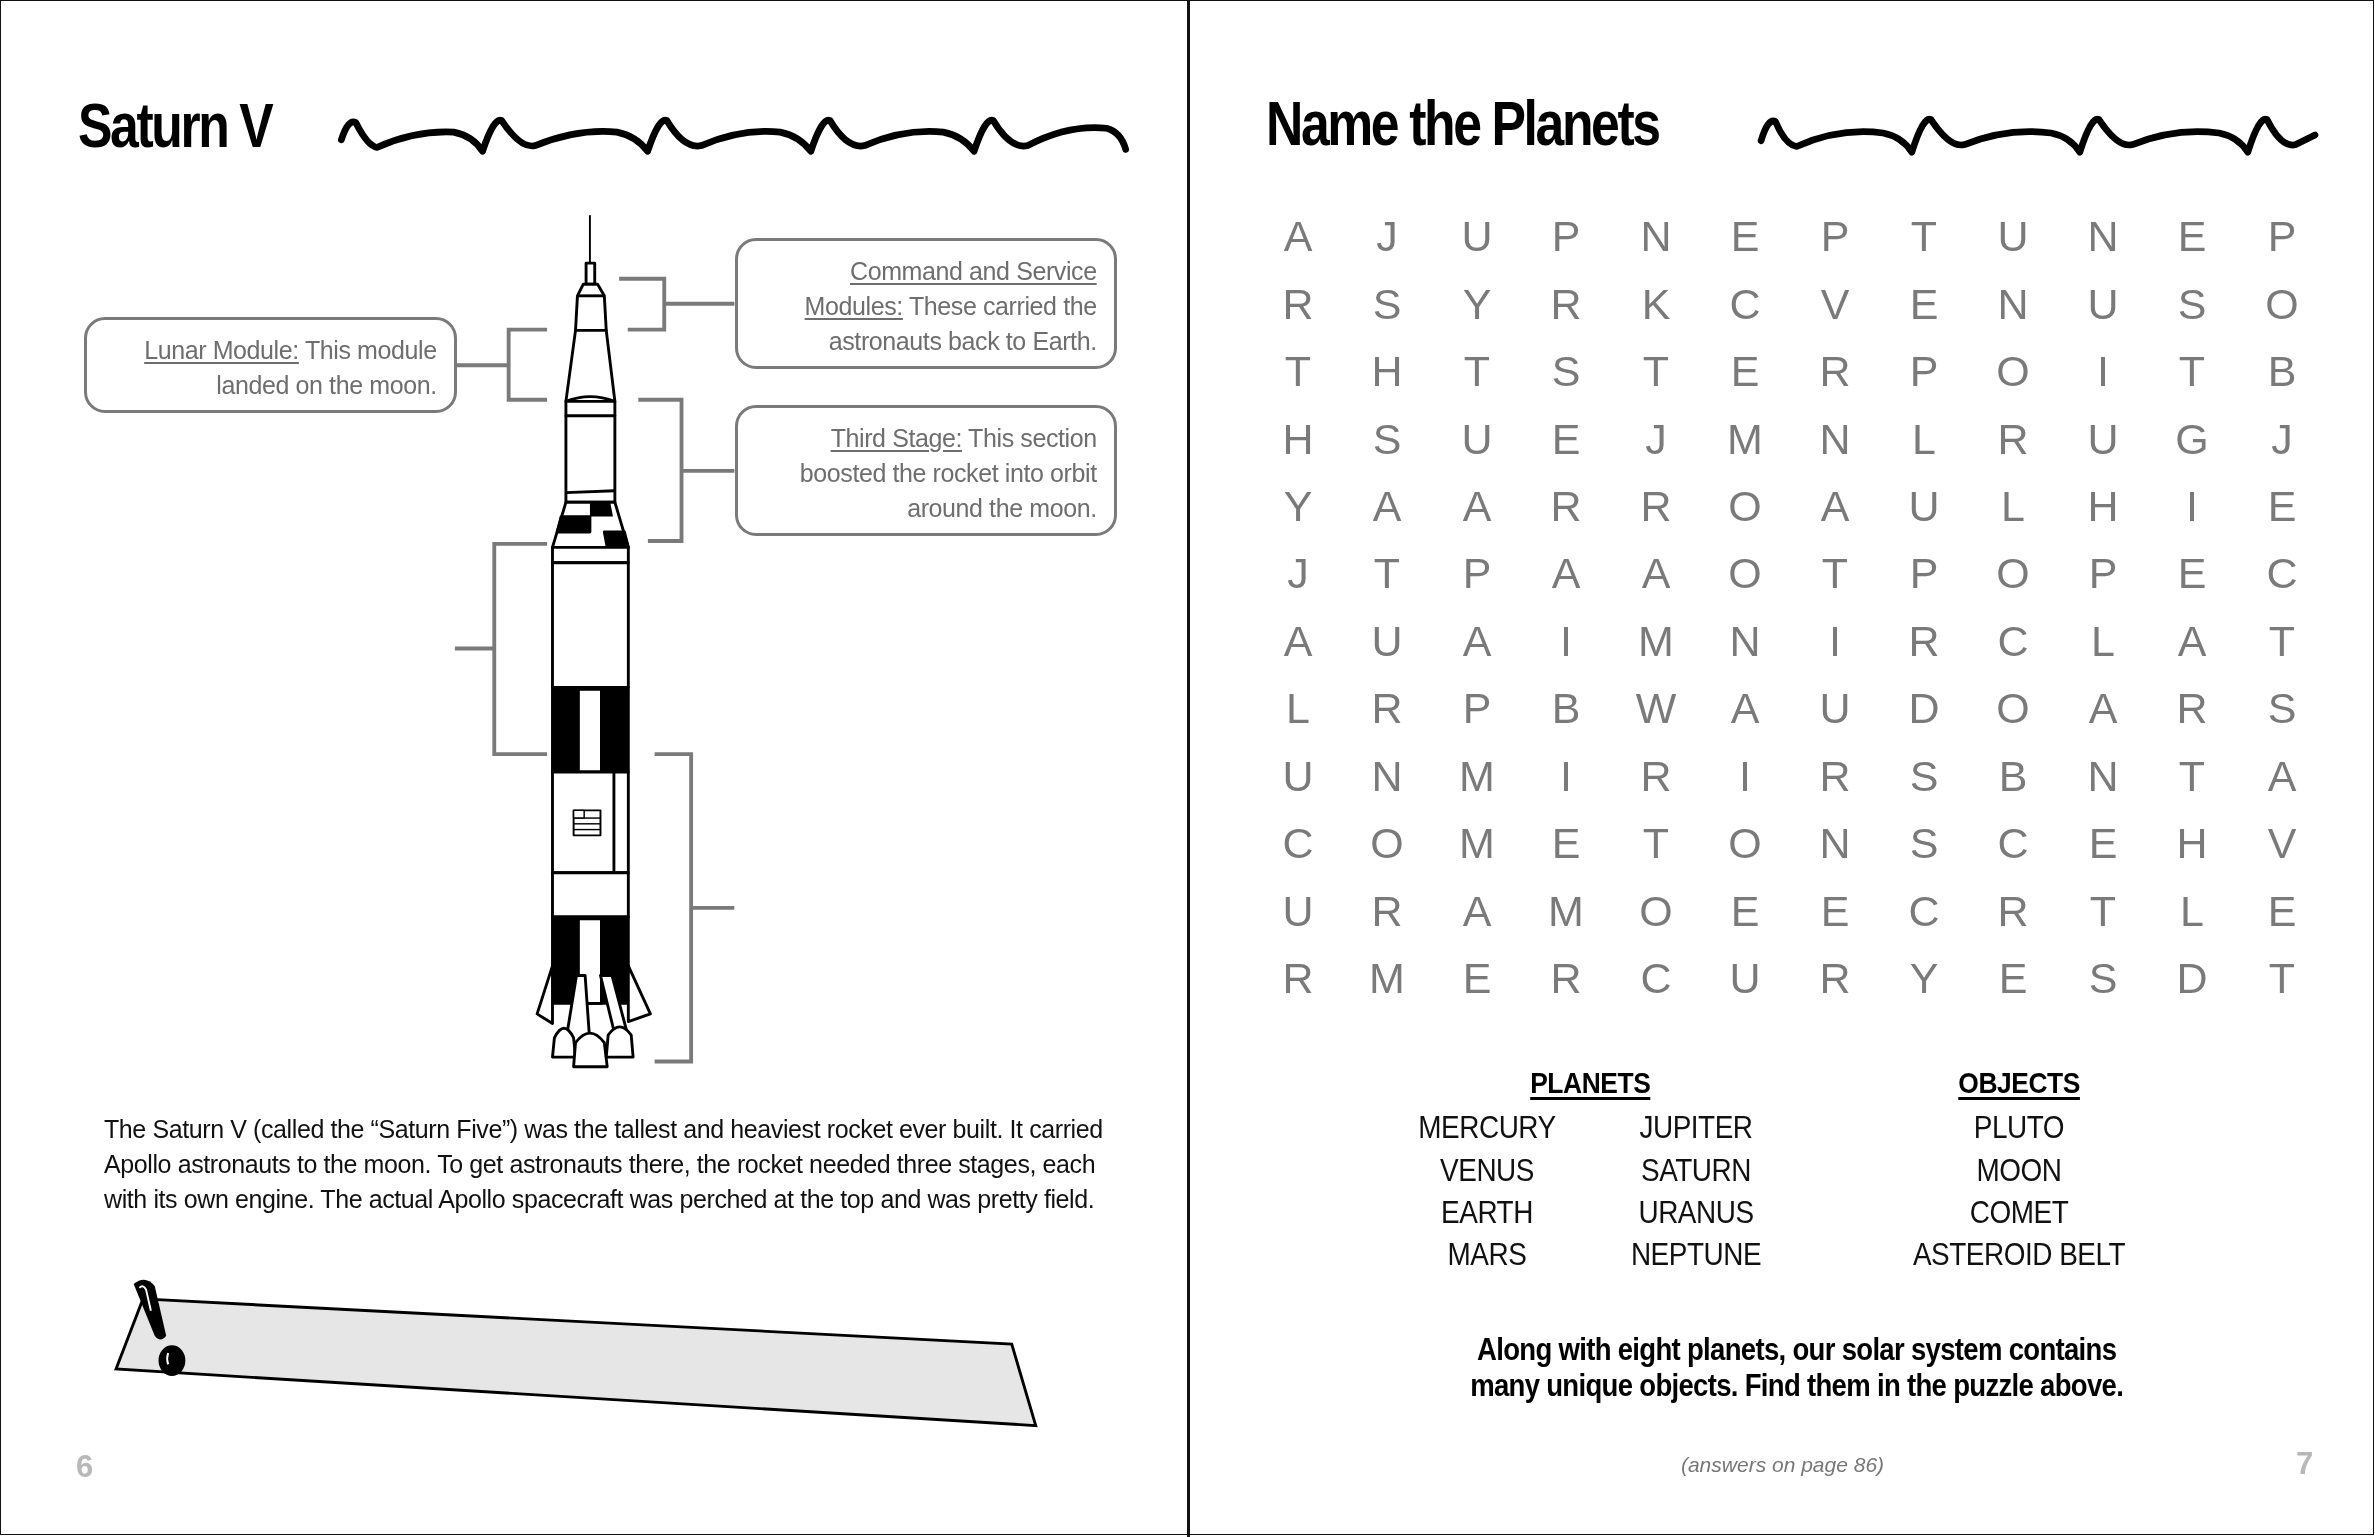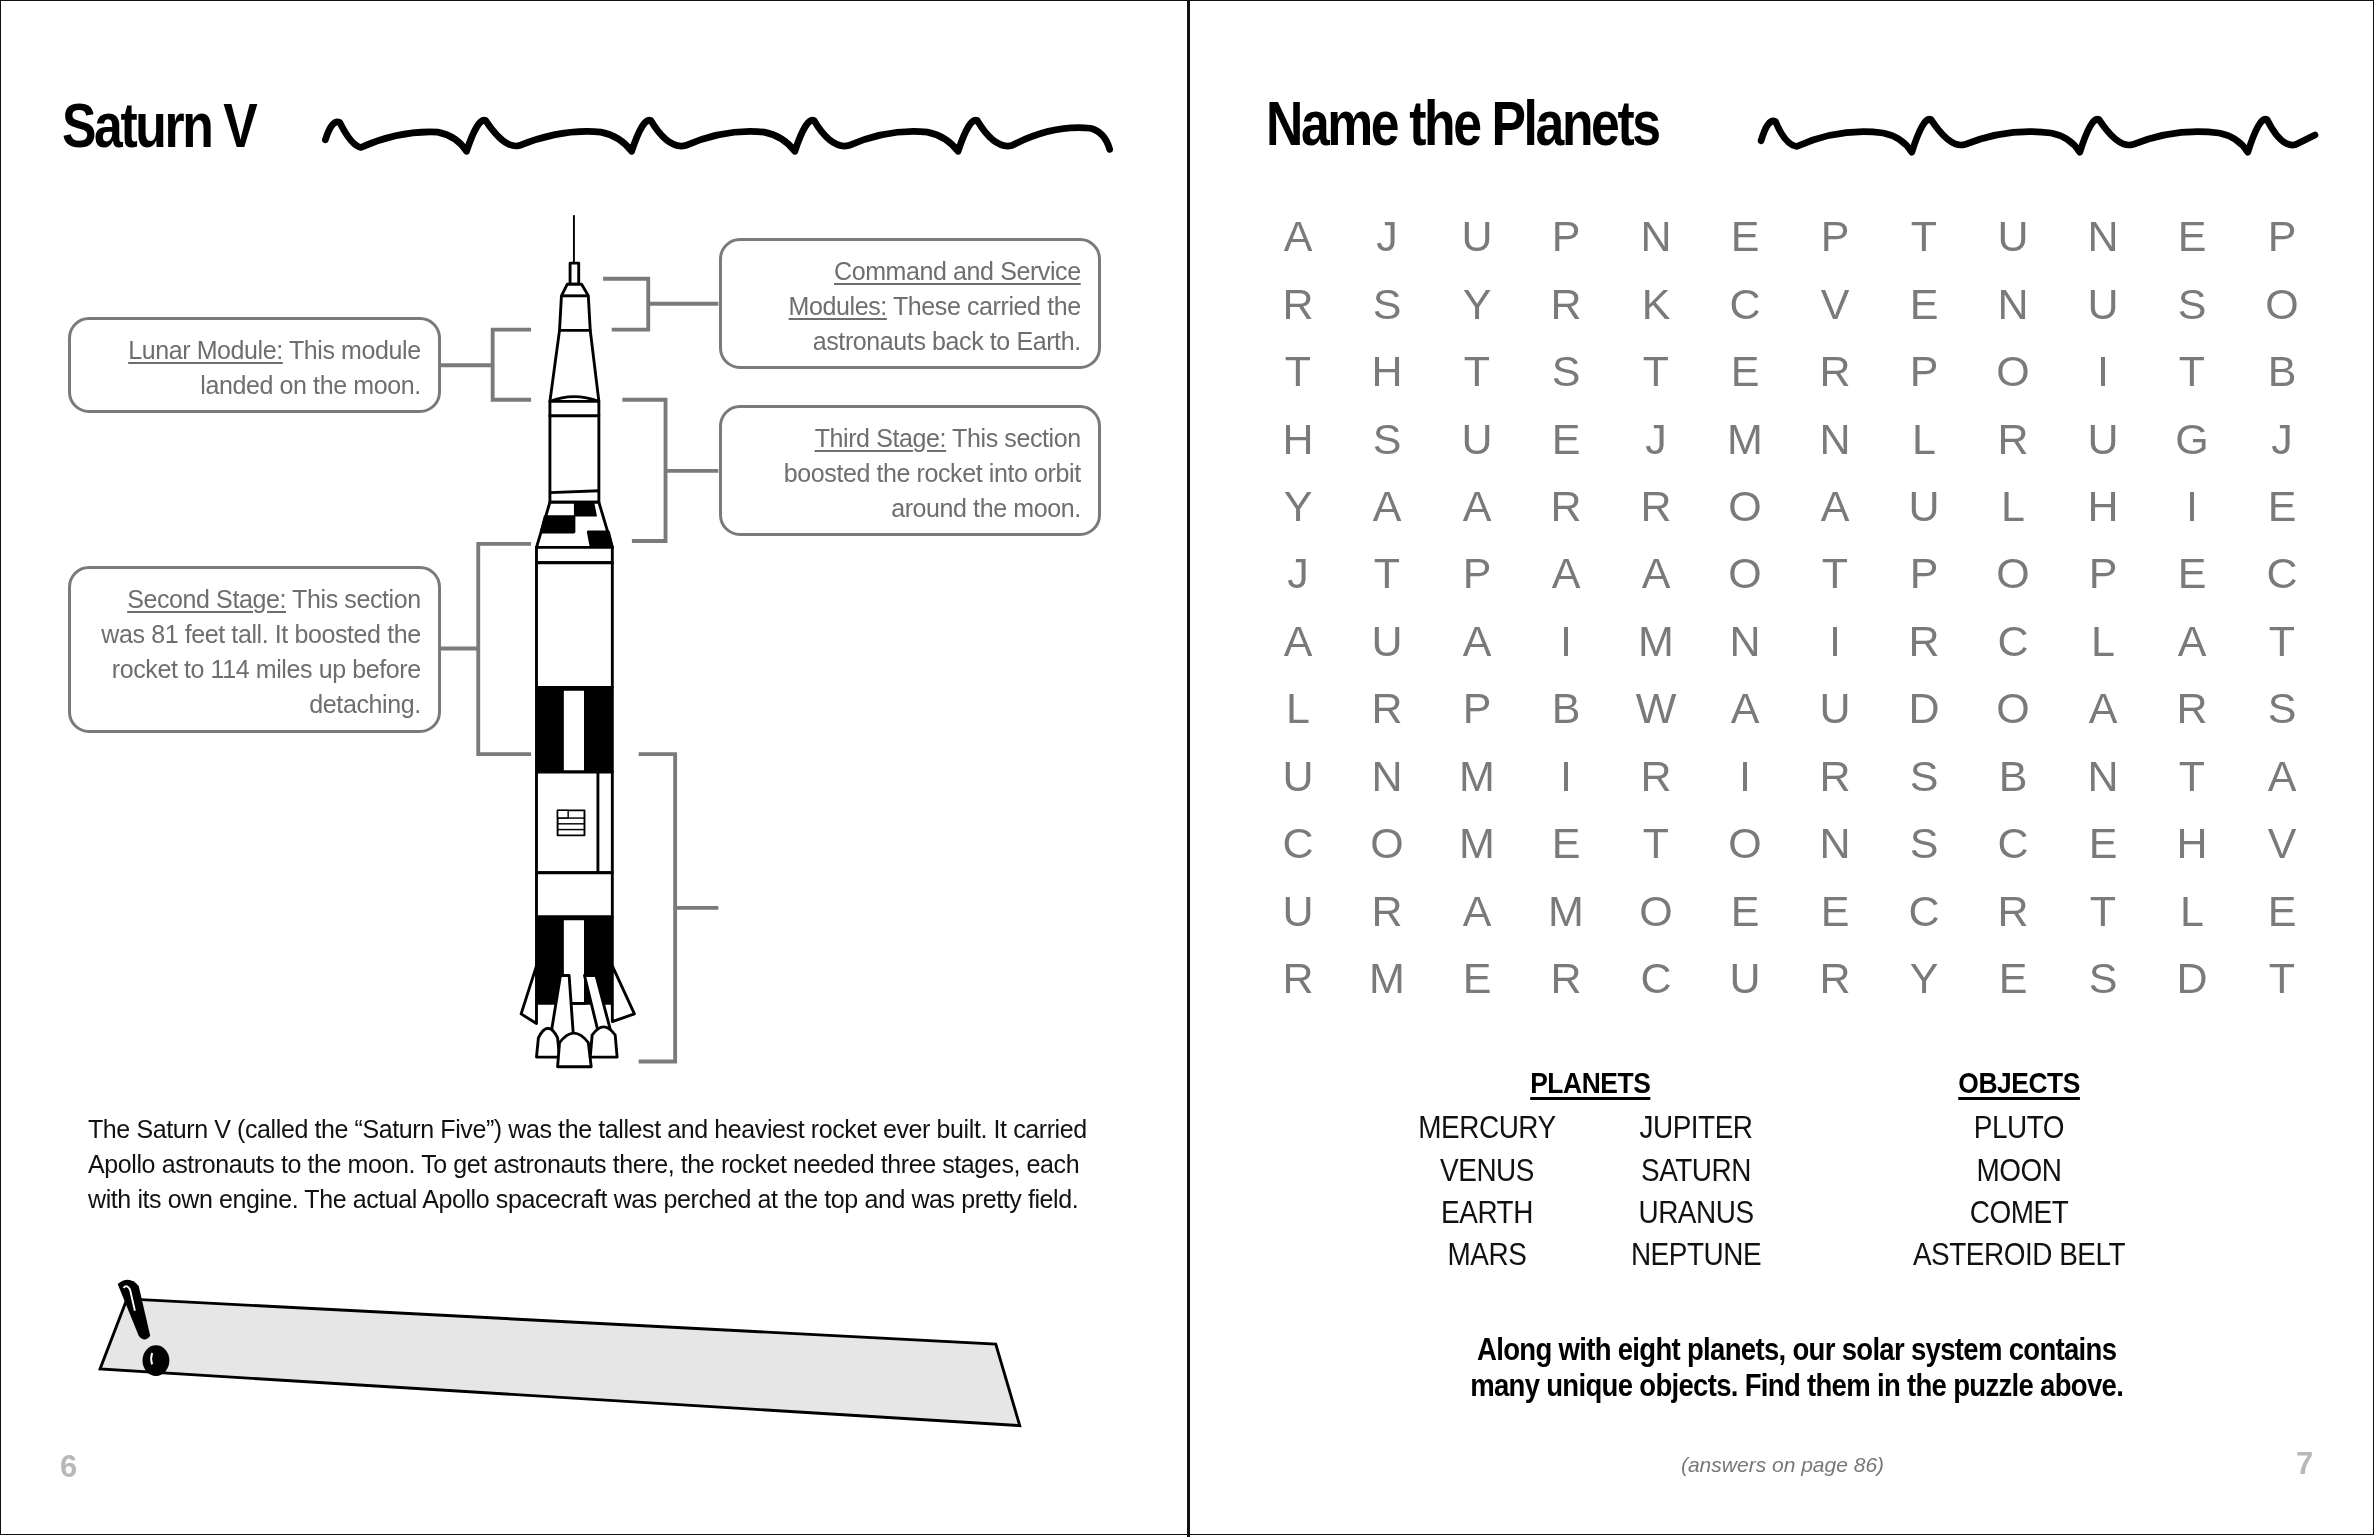--- a/index.html
+++ b/index.html
@@ -1,20 +1,20 @@
 <!DOCTYPE html>
 <html><head>
 <meta charset="utf-8">
 <style>
   html, body { margin:0; padding:0; background:#ffffff; }
   body { width:2376px; height:1537px; position:relative; overflow:hidden; font-family:"Liberation Sans", sans-serif; color:#000; }
   .frame { position:absolute; left:0; top:0; width:2372px; height:1533px; border:1.9px solid #111; }
   .divider { position:absolute; left:1187px; top:0; width:2.9px; height:1537px; background:#111; }
   .page { position:absolute; top:0; height:1537px; }
-  .page-left { left:0; width:1187px; }
+  .page-left { left:16px; width:1187px; }
 
   .title { position:absolute; font-family:"Liberation Sans", sans-serif; font-weight:bold; font-size:63px; letter-spacing:-2.9px; transform:scaleX(0.82); transform-origin:left center; white-space:nowrap; line-height:1; }
   .wave { position:absolute; }
 
   .callout { position:absolute; border:3.8px solid #7a7a7a; border-radius:21px; background:#fff; box-sizing:border-box; padding:13.4px 17.3px; font-size:25px; line-height:35px; color:#6e6e6e; font-family:"Liberation Sans", sans-serif; letter-spacing:-0.4px;text-align:right; }
   .callout .term { text-decoration:underline; text-underline-offset:2.9px; }
 
   .para { position:absolute; left:88px; top:1112px; width:1018px; font-size:25px; line-height:35px; color:#111; letter-spacing:-0.4px; }
 
   .fact-text { position:absolute; left:200px; top:1319px; width:845px; font-family:"Liberation Serif", serif; font-weight:bold; font-size:31px; line-height:38px; color:#7c7c7c; letter-spacing:-0.6px; }
@@ -115,23 +115,20 @@
   </svg>
 
   <div class="callout" style="left:719px; top:238px; width:382px; height:131px;">
     <span class="term">Command and Service Modules:</span><span> These carried the astronauts back to Earth.</span>
   </div>
   <div class="callout" style="left:68px; top:317px; width:373px; height:96px;">
     <span class="term">Lunar Module:</span><span> This module landed on the moon.</span>
   </div>
   <div class="callout" style="left:719px; top:405px; width:382px; height:131px;">
     <span class="term">Third Stage:</span><span> This section boosted the rocket into orbit around the moon.</span>
-  </div>
-  <div class="callout" style="left:68px; top:566px; width:373px; height:167px;">
-    <span class="term">Second Stage:</span><span> This section was 81 feet tall. It boosted the rocket to 114 miles up before detaching.</span>
   </div>
 
   <div class="para">The Saturn V (called the “Saturn Five”) was the tallest and heaviest rocket ever built. It carried Apollo astronauts to the moon. To get astronauts there, the rocket needed three stages, each with its own engine. The actual Apollo spacecraft was perched at the top and was pretty field.</div>
 
   <svg style="position:absolute; left:0; top:1249px;" width="1187" height="192" viewBox="0 0 1236 200">
     <polygon points="132,52 1037,99 1062,184 104,125" fill="#e6e6e6" stroke="#000" stroke-width="3"></polygon>
   </svg>
   <svg style="position:absolute; left:110px; top:1276px;" width="67" height="106" viewBox="0 0 70 110">
     <path d="M8,8 Q20,-2 30,10 L42,62 Q36,70 30,62 Z" fill="#000"></path>
     <path d="M14,12 Q18,8 21,14 L26,36" fill="none" stroke="#fff" stroke-width="2"></path>

